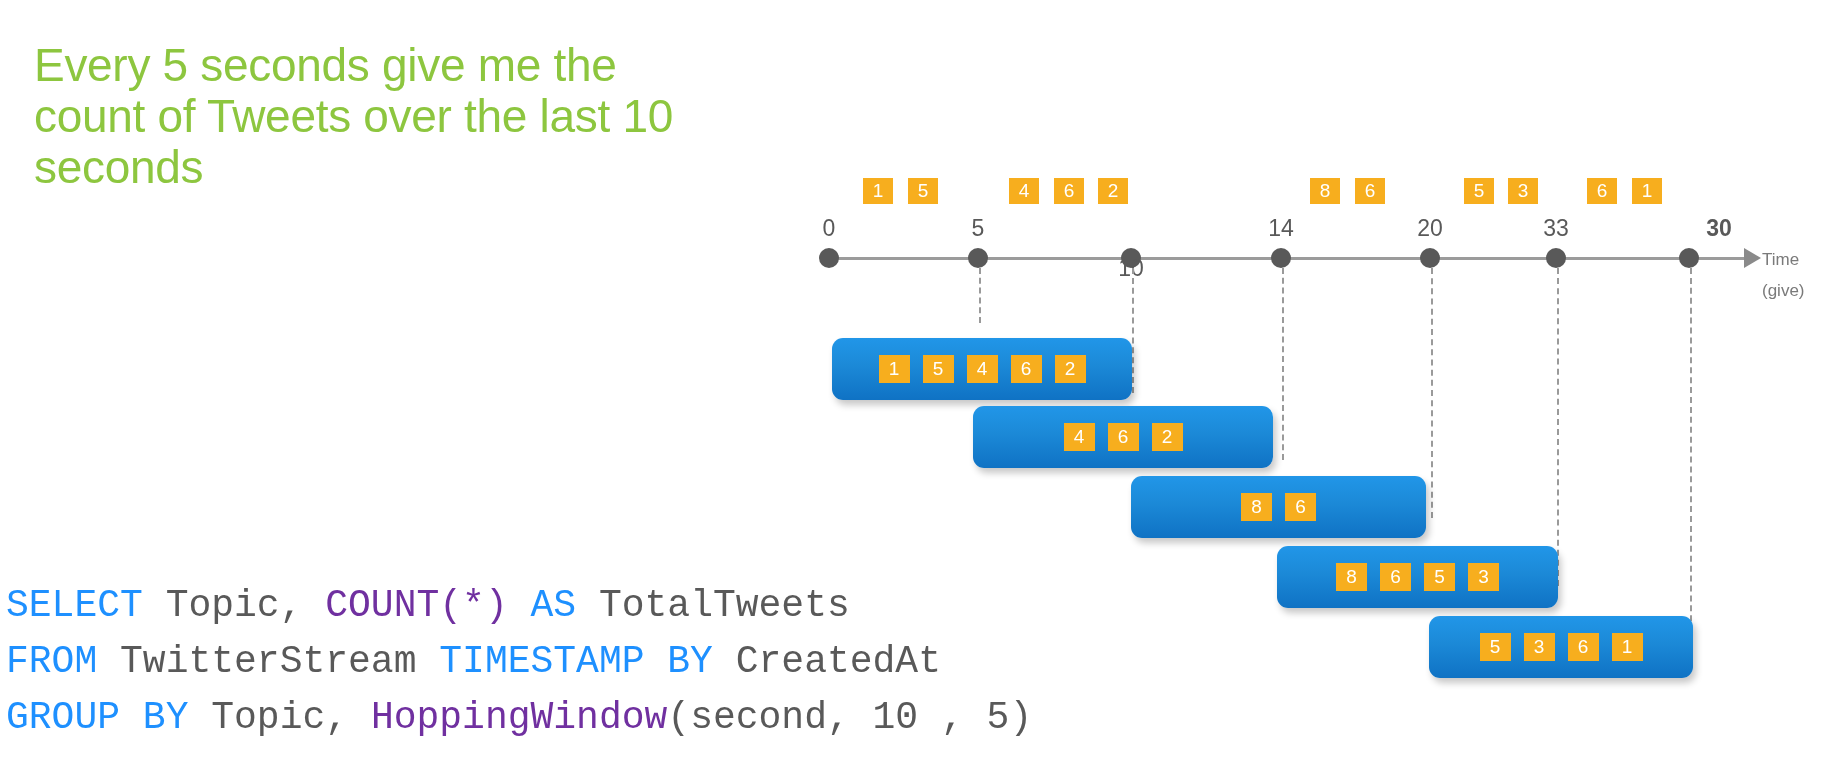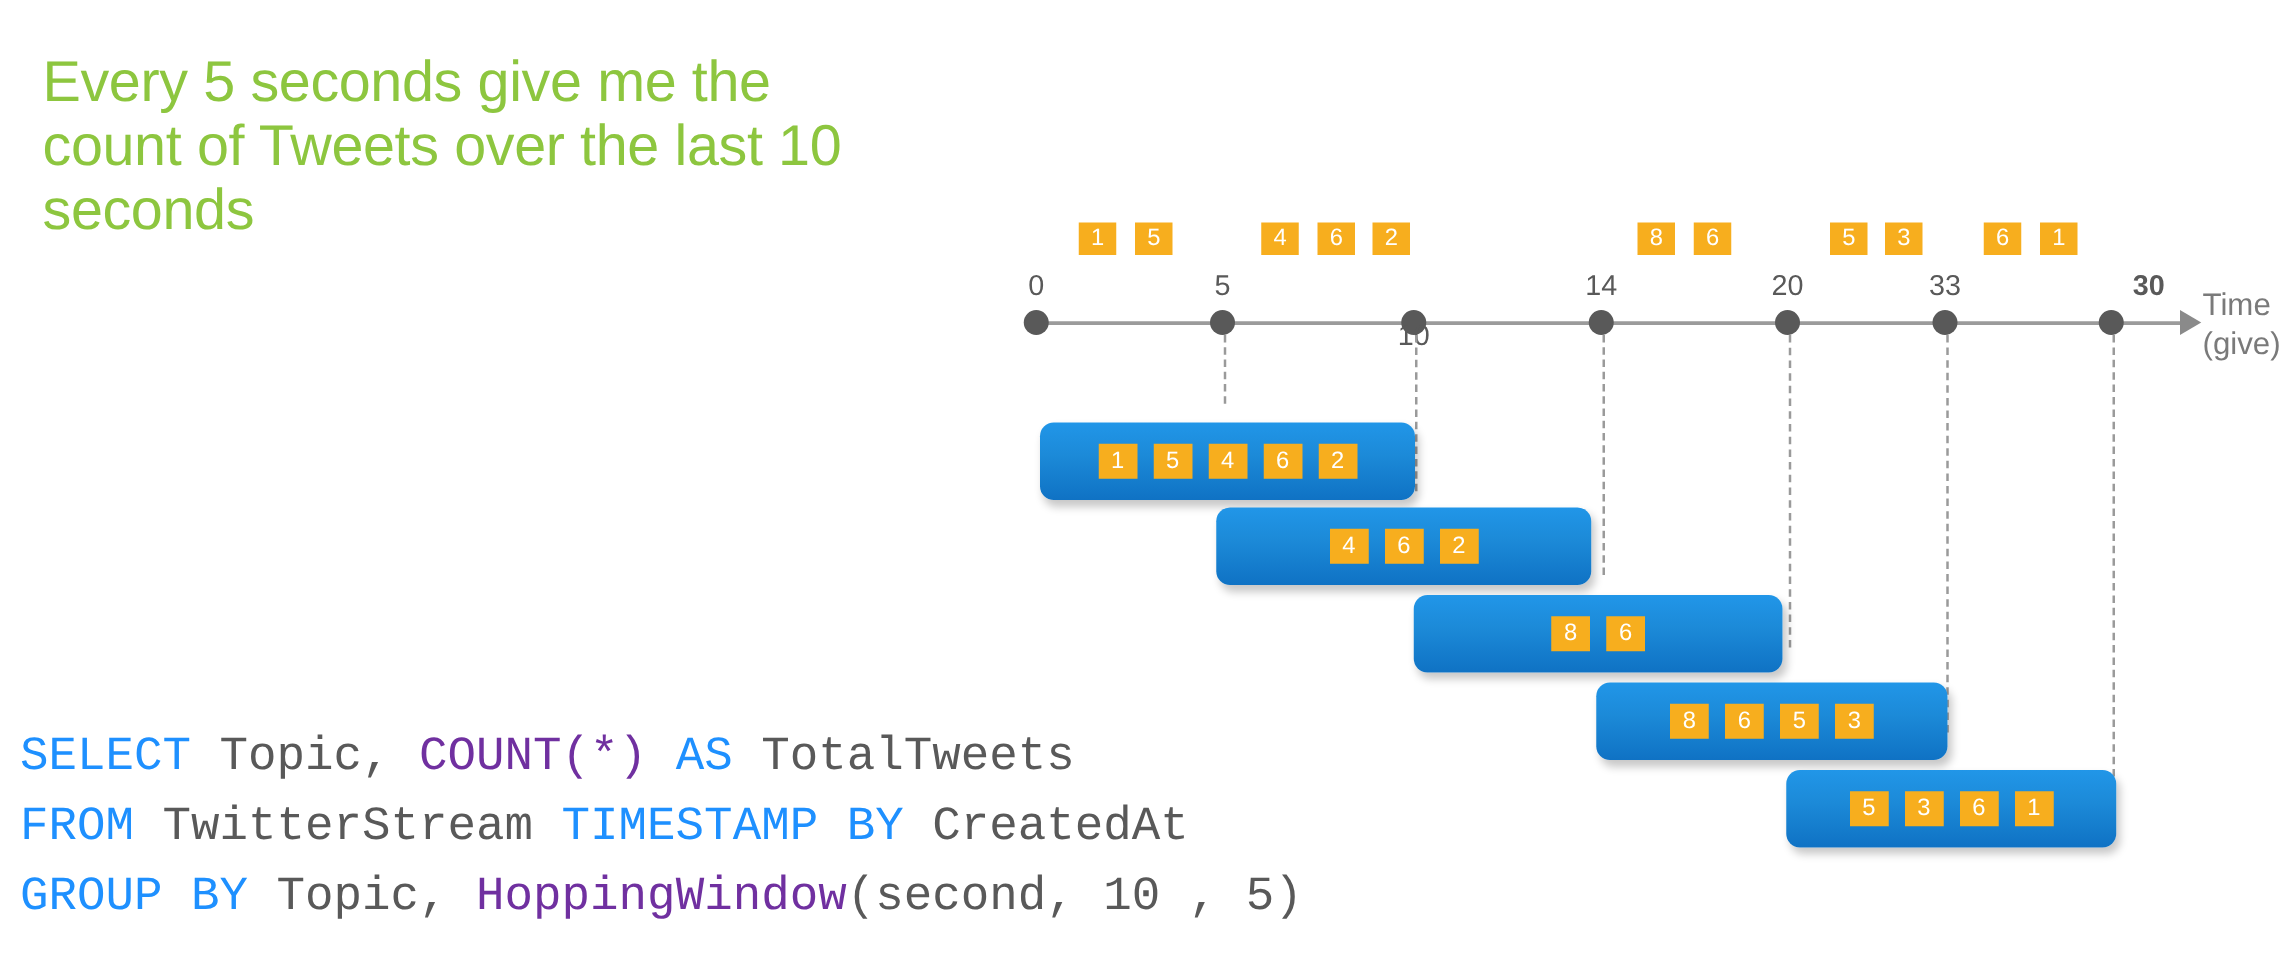--- a/index.html
+++ b/index.html
@@ -49,22 +49,22 @@
   }
   .tick-label{
     position:absolute;top:215px;font-size:23px;color:#595959;
     text-align:center;width:60px;
   }
   .guide{
     position:absolute;top:268px;width:0;
     border-left:2px dashed #9a9a9a;
   }
   #time-label{
-    position:absolute;left:1762px;top:229px;
-    font-size:25px;line-height:31px;color:#7a7a7a;
+    position:absolute;left:1762px;top:244px;
+    font-size:17px;line-height:31px;color:#7a7a7a;
   }
 
   
   .chip{
     position:absolute;background:#F7AE1E;color:#ffffff;
     display:flex;align-items:center;justify-content:center;
     font-size:19px;font-family:"Liberation Sans", sans-serif;
   }
   .chip.axis-chip{width:30px;height:26px;top:178px;}
   .chip.win-chip{width:31px;height:28px;}
@@ -73,21 +73,21 @@
   .window{
     position:absolute;height:62px;border-radius:11px;
     background:linear-gradient(180deg,#2196E8 0%,#1C8AD8 42%,#0F72C4 100%);
     box-shadow:3px 5px 7px rgba(0,0,0,.22);
     display:flex;align-items:center;justify-content:center;
   }
   .window .chips-row{display:flex;gap:13px;}
 
   
   #sql{
-    position:absolute;left:16px;top:578px;
+    position:absolute;left:6px;top:578px;
     font-family:"Liberation Mono", monospace;
     font-size:38px;line-height:56px;
     white-space:pre;
   }
   .kw{color:#1E90FF;}
   .fn{color:#7030A0;}
   .id{color:#595959;}
 </style>
 </head>
 <body>

